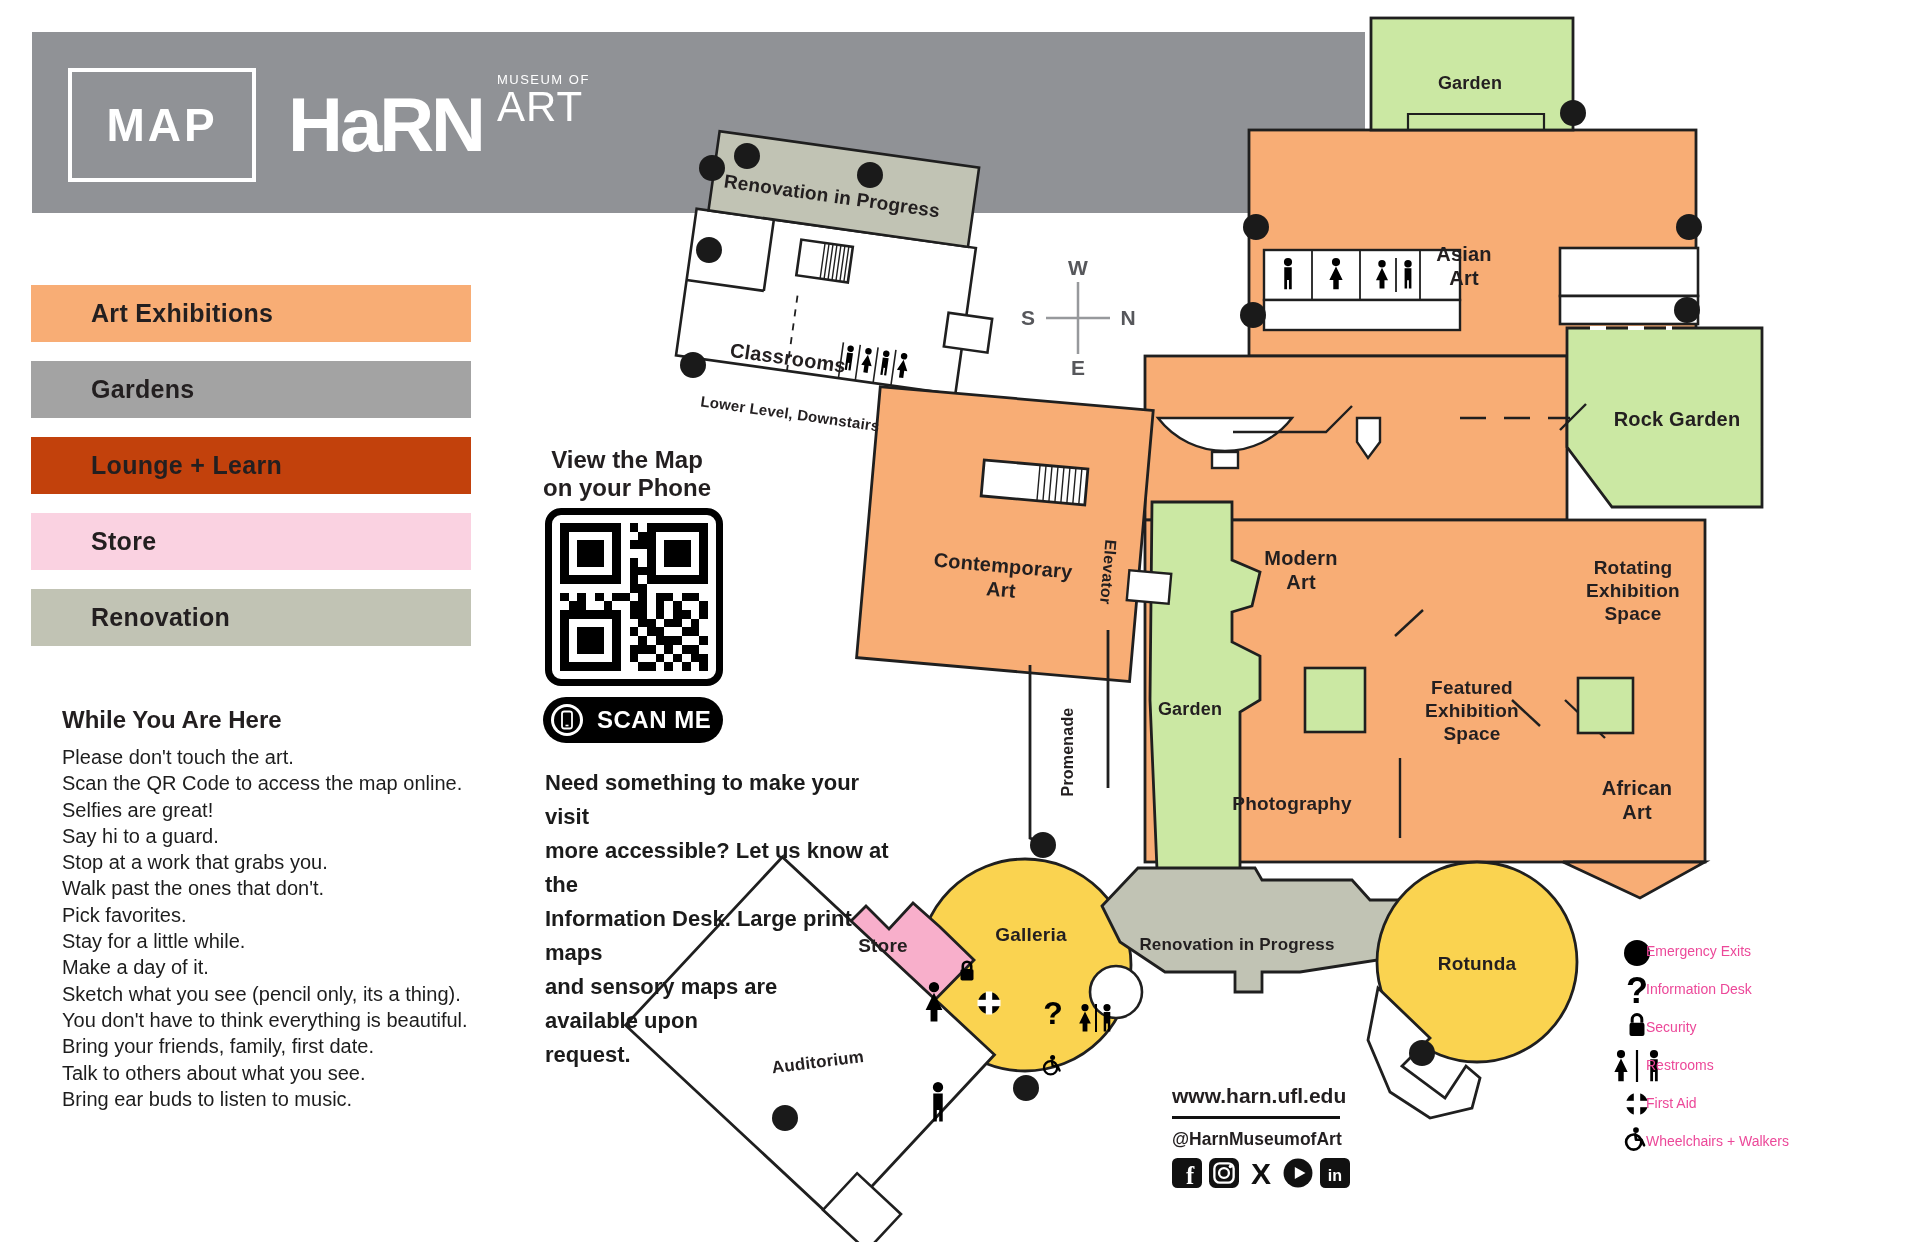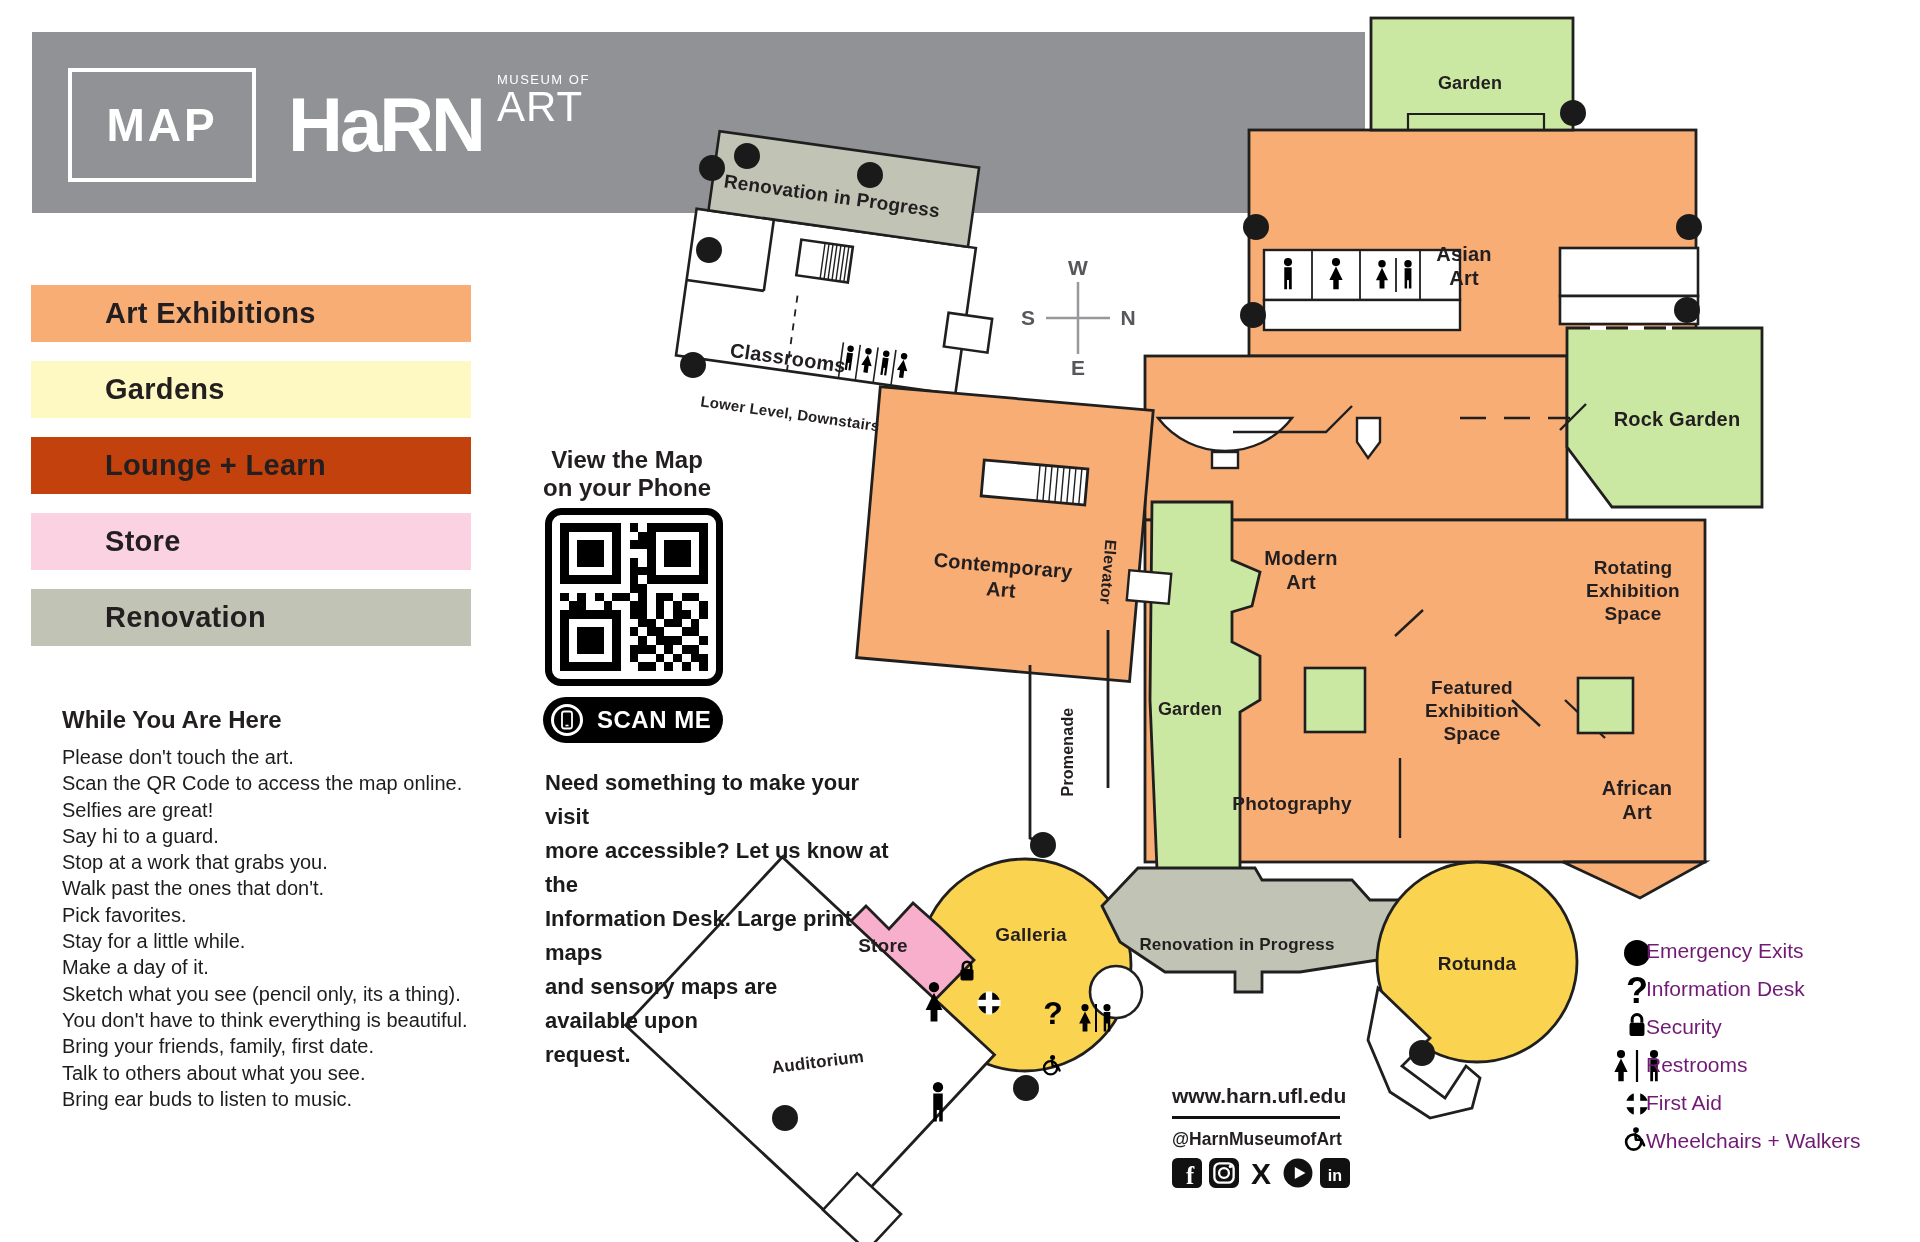--- a/index.html
+++ b/index.html
@@ -11,21 +11,21 @@
              display:flex;align-items:center;justify-content:center;}
   .map-badge span{color:#fff;font-size:46px;font-weight:800;letter-spacing:3px;}
   .brand{position:absolute;left:256px;top:28px;display:flex;align-items:flex-start;}
   .brand-word{color:#fff;font-size:76px;font-weight:900;letter-spacing:-3px;line-height:1;margin-top:27px;}
   .brand-sub{margin-left:14px;margin-top:12px;color:#fff;}
   .brand-sub .t{font-size:13px;letter-spacing:1.5px;font-weight:400;}
   .brand-sub .b{font-size:42px;font-weight:300;letter-spacing:1px;line-height:.95;}
   
   .key{position:absolute;left:31px;top:285px;width:440px;z-index:3;}
   .key-bar{height:57px;margin-bottom:19px;display:flex;align-items:center;padding-left:60px;box-sizing:border-box;}
-  .key-bar span{font-size:29px;font-weight:800;letter-spacing:.3px;margin-left:14px;}
+  .key-bar span{font-size:25px;font-weight:800;letter-spacing:.3px;}
   
   .while{position:absolute;left:62px;top:706px;width:470px;z-index:3;}
   .while h3{margin:0 0 10px 0;font-size:24px;font-weight:800;}
   .while .ln{font-size:20px;line-height:26.3px;color:#1d1d1d;}
   
   .qr-head{position:absolute;left:627px;top:446px;transform:translateX(-50%);text-align:center;
            font-size:24px;font-weight:800;line-height:28px;z-index:3;white-space:nowrap;}
   .qr-box{position:absolute;left:545px;top:508px;width:164px;height:164px;border:7px solid #000;
           border-radius:16px;background:#fff;z-index:3;}
   .qr-grid{position:absolute;left:8px;top:8px;width:148px;height:148px;display:grid;
@@ -39,21 +39,21 @@
   
   .map-svg{position:absolute;left:0;top:0;z-index:2;}
   .lbl{position:absolute;transform:translate(-50%,-50%);font-weight:800;color:#231F20;text-align:center;
        line-height:1.22;letter-spacing:.2px;white-space:nowrap;z-index:4;}
   .lbl.wrap{white-space:normal;}
   .compass span{position:absolute;transform:translate(-50%,-50%);color:#56575B;font-size:21px;font-weight:700;z-index:4;}
   
   .mlegend{position:absolute;left:1594px;top:932px;z-index:4;}
   .mlegend .row{display:flex;align-items:center;height:38px;}
   .mlegend .ic{width:52px;display:flex;justify-content:center;align-items:center;}
-  .mlegend .lab{font-size:21px;color:#701a75;text-align:right;}
+  .mlegend .lab{font-size:14px;color:#ec4899;text-align:right;}
   
   .site{position:absolute;left:1172px;top:1084px;z-index:4;}
   .site .url{font-size:21px;font-weight:800;}
   .site .rule{width:168px;height:3px;background:#111;margin:8px 0 10px 0;}
   .site .handle{font-size:17.5px;font-weight:800;}
   .social{display:flex;gap:7px;margin-top:8px;}
 </style>
 </head>
 <body>
 
@@ -70,21 +70,21 @@
         <div class="b">ART</div>
       </div>
     </div>
   </div>
 
   <div class="key">
 
   <div class="key-bar" style="background: rgb(248, 173, 117);">
       <span>Art Exhibitions</span>
     </div>
-      <div class="key-bar" style="background: #fef9c3;">
+      <div class="key-bar" style="background: #a3a3a3;">
       <span>Gardens</span>
     </div>
       <div class="key-bar" style="background: #c2410c;">
       <span>Lounge + Learn</span>
     </div>
       <div class="key-bar" style="background: rgb(250, 210, 225);">
       <span>Store</span>
     </div>
       <div class="key-bar" style="background: rgb(193, 195, 180);">
       <span>Renovation</span>

